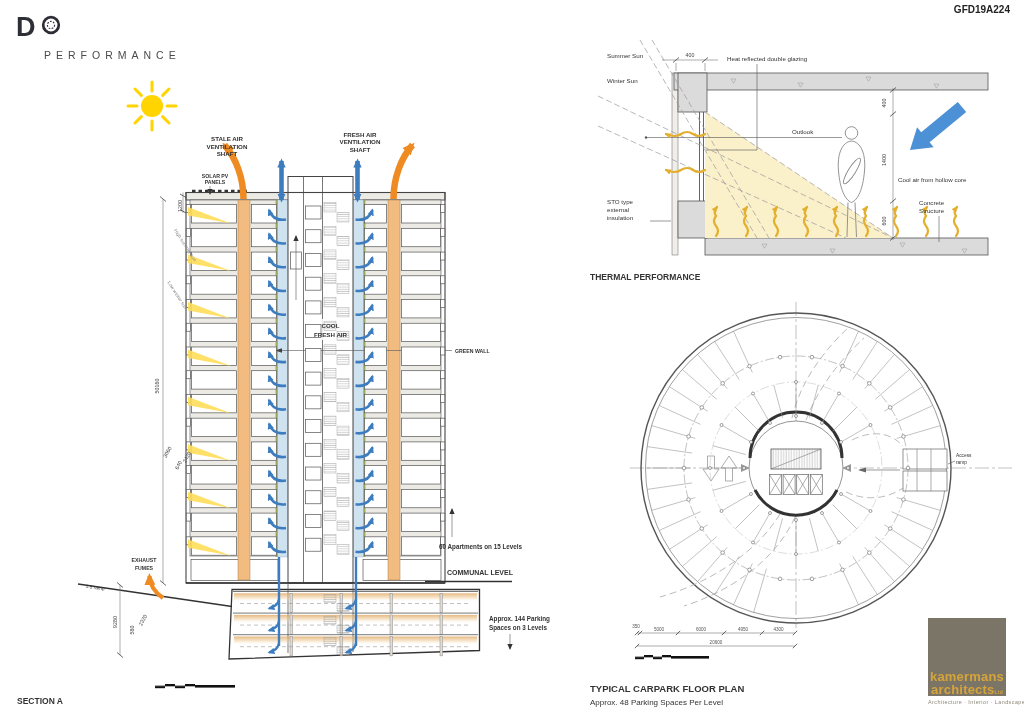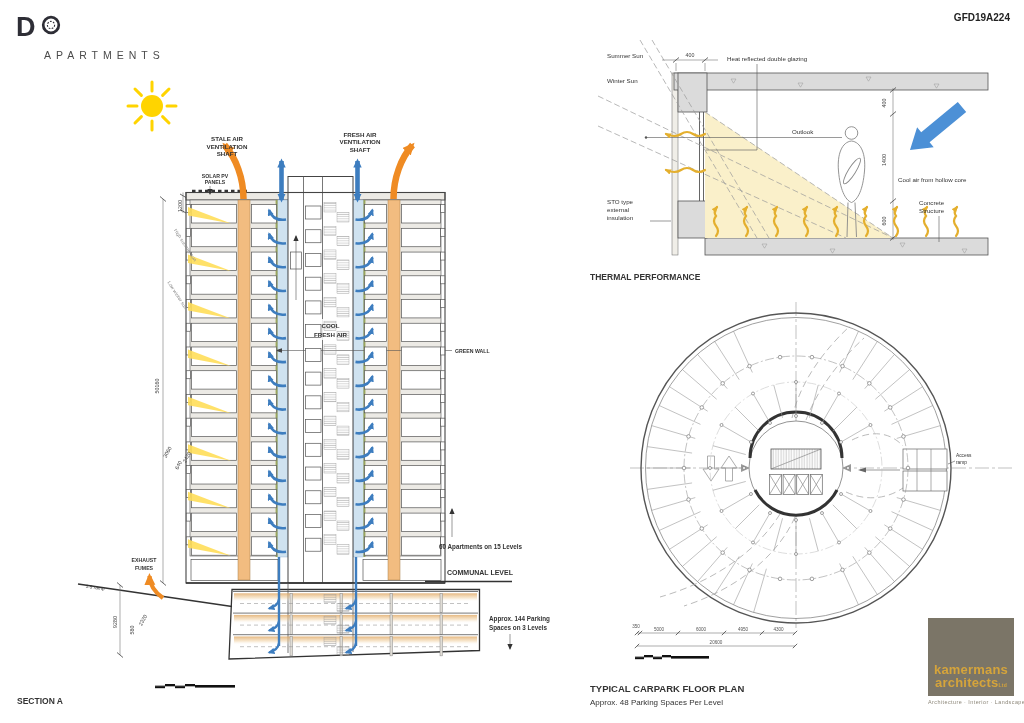--- a/index.html
+++ b/index.html
@@ -3,24 +3,24 @@
 <meta charset="utf-8">
 <style>
   html,body{margin:0;padding:0;background:#fff;}
   body{font-family:"Liberation Sans",sans-serif;}
   .sheet{position:relative;width:1024px;height:723px;background:#fff;overflow:hidden;}
   
   .brand{position:absolute;left:16px;top:14px;color:#2E2E36;}
   .brand-line{display:flex;align-items:center;font-size:27px;font-weight:bold;letter-spacing:4px;line-height:1;}
   .brand-line .donut{display:inline-block;margin:0 3px 0 0;}
   .brand-sub{margin:8px 0 0 28px;font-size:10.5px;letter-spacing:5px;color:#4a4a4a;}
-  .sheet-no{position:absolute;right:14px;top:12px;font-size:10px;font-weight:bold;color:#222;}
+  .sheet-no{position:absolute;right:14px;top:4px;font-size:10px;font-weight:bold;color:#222;}
   
   .firm{position:absolute;left:928px;top:618px;width:78px;text-align:center;}
-  .firm-square{width:86px;height:78px;background:#7B7567;display:flex;flex-direction:column;justify-content:flex-end;align-items:center;padding-bottom:7px;box-sizing:border-box;}
+  .firm-square{width:78px;height:78px;background:#7B7567;display:flex;flex-direction:column;justify-content:flex-end;align-items:center;box-sizing:border-box;}
   .firm-name{color:#D5A43B;font-weight:bold;font-size:13px;line-height:.95;letter-spacing:.2px;}
   .firm-suffix{font-size:5px;color:#D5A43B;vertical-align:baseline;}
   .firm-tag{margin-top:3px;font-size:5.4px;letter-spacing:.45px;color:#8C8678;white-space:nowrap;}
   
   svg text{font-family:"Liberation Sans",sans-serif;fill:#333;}
   .mid{text-anchor:middle}
   .lb4{font-size:4.8px}
   .lb5{font-size:5.2px;font-weight:600}
   .lb6{font-size:6.2px}
   .lb6w{font-size:6.2px;font-weight:600}
@@ -87,21 +87,21 @@
   <div class="brand">
     <div class="brand-line">
       <span>D</span>
       <span class="donut">
         <svg width="22" height="22" viewBox="-11 -11 22 22">
           <circle r="7.8" fill="none" stroke="#2E2E36" stroke-width="2.7"></circle>
           <circle r="3.6" fill="none" stroke="#2E2E36" stroke-width="1.1" stroke-dasharray="1.7 1.4"></circle>
         </svg>
       </span>
     </div>
-    <div class="brand-sub">APARTMENTS</div>
+    <div class="brand-sub">PERFORMANCE</div>
   </div>
   <div class="sheet-no">GFD19A224</div>
 
   <svg id="dwg" width="1024" height="723" viewBox="0 0 1024 723" style="position:absolute;left:0;top:0">
     <defs>
       <marker id="mO" markerUnits="userSpaceOnUse" markerWidth="13" markerHeight="12" refX="9" refY="5.5" orient="auto">
         <path d="M0,0 L12,5.5 L0,11 Z" fill="#EF8B23"></path>
         </marker>
       <marker id="mB" markerUnits="userSpaceOnUse" markerWidth="8" markerHeight="7" refX="5.5" refY="3.2" orient="auto">
         <path d="M0,0 L7,3.2 L0,6.4 Z" fill="#3D7DBF"></path>

